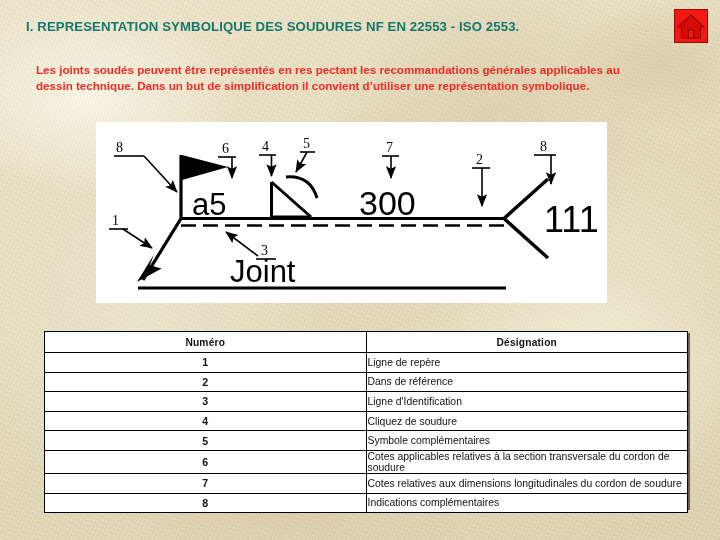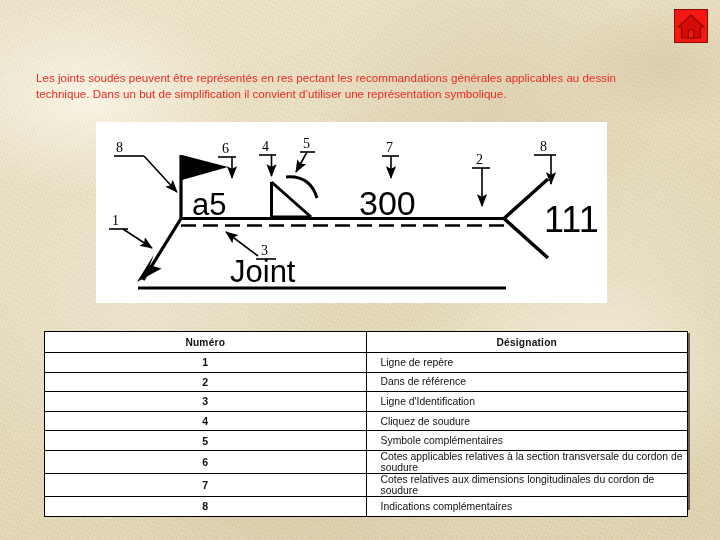--- a/index.html
+++ b/index.html
@@ -86,24 +86,23 @@
   }
   #home-btn svg { display: block; }
 
   
   #intro {
     position: absolute;
     left: 36px;
     top: 62px;
     width: 610px;
     font-size: 11.6px;
-    font-weight: normal;
+    font-weight: bold;
     line-height: 15.6px;
     color: #ee2b24;
-    margin-top: 8px;
   }
 
   
   #click-hint {
     position: absolute;
     left: 8px;
     top: 170px;
     width: 86px;
     text-align: center;
     font-size: 13.6px;
@@ -155,33 +154,34 @@
     letter-spacing: .2px;
   }
   table.legend td.num {
     text-align: center;
     font-weight: bold;
     font-size: 10.6px;
     width: 128px;
   }
   table.legend td.desc {
     text-align: left;
-    padding-left: 14px;
+    padding-left: 1px;
     font-size: 10.4px;
   }
   table.legend tr { height: 19.6px; }
   table.legend tr.hdr { height: 21px; }
 </style>
 </head>
 <body>
 
 <div id="slide">
   <div id="grainA"></div>
   <div id="grainB"></div>
 
+  <div id="title">I. REPRESENTATION SYMBOLIQUE DES SOUDURES NF EN 22553 - ISO 2553.</div>
 
   <div id="home-btn">
     <span>
       <svg width="32" height="32" viewBox="0 0 32 32" aria-hidden="true">
         <rect x="0" y="0" width="32" height="32" fill="#f41812"></rect>
         <path d="M16 5 L29 17 L25.5 17 L25.5 28 L6.5 28 L6.5 17 L3 17 Z" fill="#d40b06" stroke="#8d0a06" stroke-width="1.1"></path>
         <rect x="13.3" y="20" width="5.4" height="8" fill="#f41812" stroke="#8d0a06" stroke-width="1"></rect>
       </svg>
     </span>
   </div>

